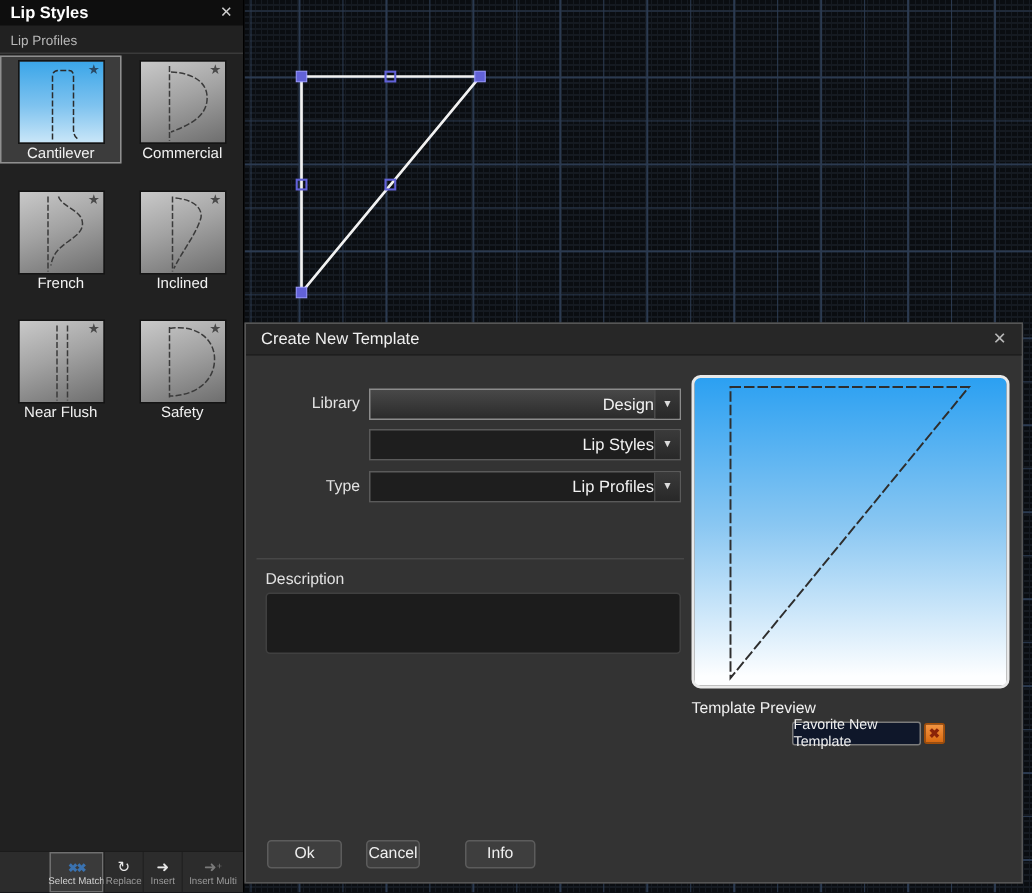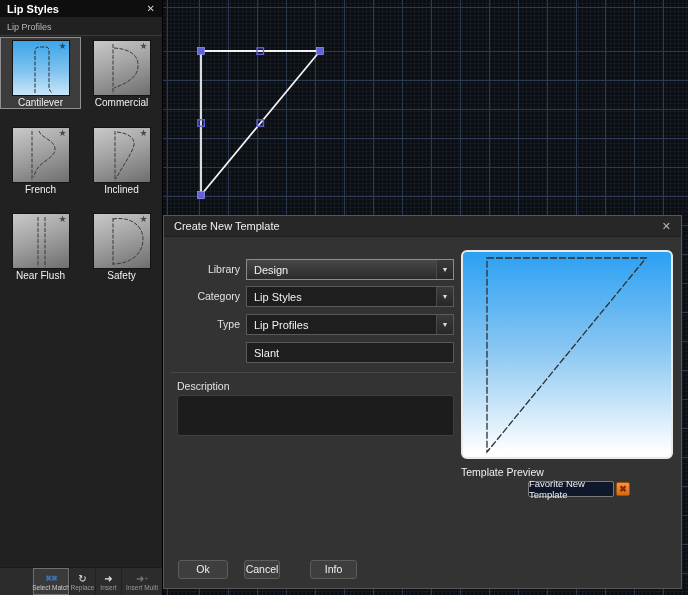--- a/index.html
+++ b/index.html
@@ -97,21 +97,21 @@
 
   .flabel {
     position:absolute; left:-2px; width:78px; text-align:right;
     color:#e2e2e2; font-size:10.5px; line-height:21px; white-space:nowrap;
   }
   .dd, .tinput {
     position:absolute; left:82px; width:208px; height:21px;
     background:#1e1e1e; border:1px solid #5a5a5a;
   }
   .dd { display:flex; align-items:center; cursor:pointer; }
-  .dd-text { flex:1; color:#f2f2f2; font-size:11px; padding-left:7px; }
+  .dd-text { flex:1; color:#f2f2f2; font-size:11px; padding-left:7px;text-align:right; }
   .dd-arrow {
     width:17px; align-self:stretch; border-left:1px solid #4a4a4a;
     display:flex; align-items:center; justify-content:center;
     color:#dcdcdc; font-size:7px; background:linear-gradient(#3a3a3a,#282828);
   }
   .dd.lit { background:linear-gradient(#484848,#2b2b2b); border-color:#8c8c8c; }
   .tinput {
     color:#f2f2f2; font-size:11px; padding-left:7px;
     font-family:"Liberation Sans",sans-serif; outline:none;
   }
@@ -258,33 +258,31 @@
     <span class="dialog-close">✕</span>
   </div>
   <div class="dialog-body">
 
     <div class="flabel" style="top:22px;">Library</div>
     <div class="dd lit" style="top:22px;">
       <span class="dd-text">Design</span>
       <span class="dd-arrow">▼</span>
     </div>
 
-    <div class="flabel" style="top:49px;">Category</div>
     <div class="dd" style="top:49px;">
       <span class="dd-text">Lip Styles</span>
       <span class="dd-arrow">▼</span>
     </div>
 
     <div class="flabel" style="top:77px;">Type</div>
     <div class="dd" style="top:77px;">
       <span class="dd-text">Lip Profiles</span>
       <span class="dd-arrow">▼</span>
     </div>
 
-    <input class="tinput" style="top: 105px;" type="text" value="Slant">
 
     <div class="divider" style="top:135px;"></div>
 
     <div class="desc-label" style="top:143px;text-align:center;">Description</div>
     <textarea class="desc-area" style=""></textarea>
 
     <div class="preview">
       <svg width="208" height="205" viewBox="0 0 208 205">
         <polygon points="24,6 183,6 24,200" fill="none" stroke="#2e2e2e" stroke-width="1.3" stroke-dasharray="7 2"></polygon>
       </svg>

